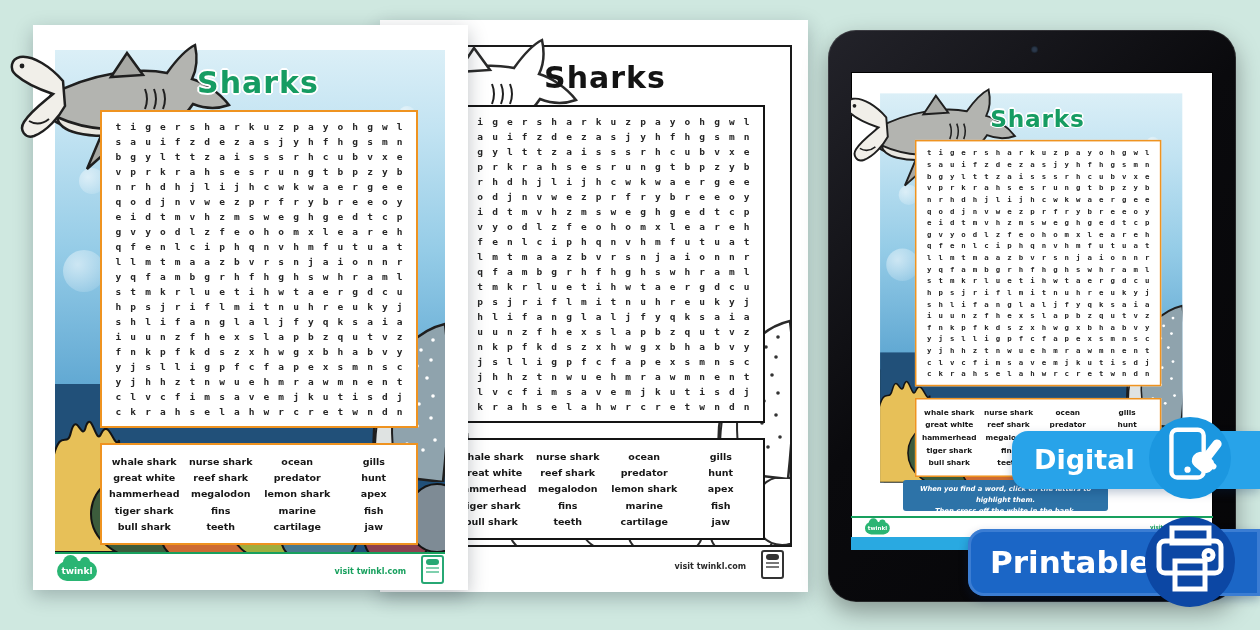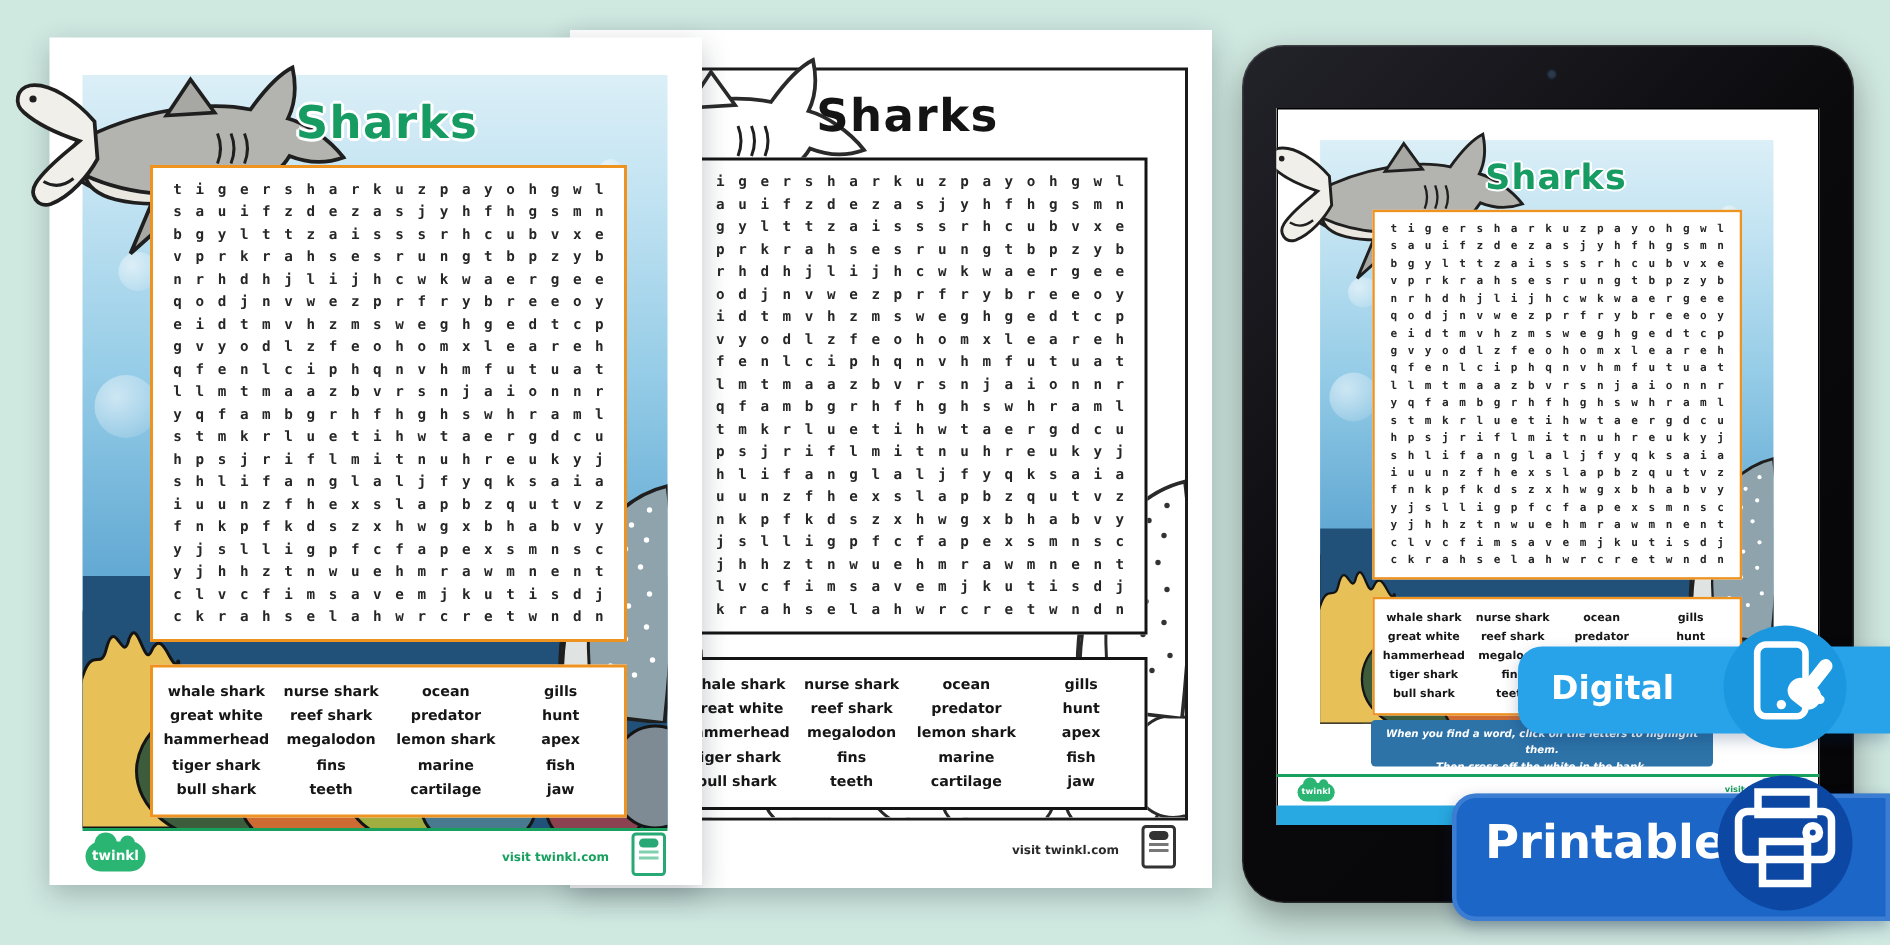--- a/index.html
+++ b/index.html
@@ -64,34 +64,34 @@
   
   #tablet{position:absolute;left:828px;top:30px;width:408px;height:572px;z-index:3;
     border-radius:28px;background:linear-gradient(135deg,#23232a 0%,#0a0a0d 45%,#050507 100%);
     box-shadow:0 10px 24px rgba(0,0,0,.35), inset 0 0 0 1px rgba(255,255,255,.12);}
   .camera{position:absolute;left:203px;top:16px;width:7px;height:7px;border-radius:50%;
     background:#2c3a4d;box-shadow:inset 0 0 2px #000;}
   .screen{position:absolute;left:23px;top:42px;width:362px;height:478px;background:#fff;overflow:hidden;
     box-shadow:inset 0 0 0 1px #000;}
   .tab-ws{position:absolute;left:12px;top:2px;width:435px;height:527px;
     transform:scale(.775);transform-origin:0 0;}
-  .tab-instr{position:absolute;left:63px;top:408px;width:228px;height:31px;background:#2d73a8;
+  .tab-instr{position:absolute;left:52px;top:408px;width:205px;height:31px;background:#2d73a8;
     border-radius:3px;color:#fff;text-align:center;box-sizing:border-box;padding-top:4px;
     font-style:italic;font-weight:700;font-size:6.8px;line-height:1.6;}
   .tab-line{position:absolute;left:0;top:444px;width:100%;height:2px;background:#18a05e;}
   .tab-logo{position:absolute;left:14px;top:450px;transform:scale(.62);transform-origin:0 0;}
   .tab-visit{position:absolute;right:14px;top:452px;font-weight:700;font-size:5.5px;color:#18a05e;}
   .tab-cyan{position:absolute;left:0;bottom:0;width:100%;height:13px;background:#29a9e1;}
 
   
   .pill{position:absolute;color:#fff;z-index:4;border-radius:16px 0 0 16px;
     box-shadow:0 4px 10px rgba(0,40,90,.25);}
   #pill-digital{left:1012px;top:431px;width:248px;height:58px;background:#28a3e9;}
-  #pill-digital .pill-label{font-weight:700;font-size:22px;line-height:58px;padding-left:22px;}
-  #pill-print{left:968px;top:529px;width:292px;height:85px;background:#1b66c6;
+  #pill-digital .pill-label{font-weight:700;font-size:27px;line-height:58px;padding-left:22px;}
+  #pill-print{left:968px;top:529px;width:292px;height:67px;background:#1b66c6;
     box-shadow:inset 0 0 0 3px rgba(120,170,235,.35),0 4px 10px rgba(0,30,80,.3);}
   #pill-print .pill-label{font-weight:700;font-size:31px;line-height:67px;padding-left:22px;}
   .badge-circle{position:absolute;border-radius:50%;z-index:5;display:flex;align-items:center;justify-content:center;}
   #circ-digital{left:1149px;top:417px;width:82px;height:82px;background:#1b97e0;}
   #circ-print{left:1145px;top:517px;width:90px;height:90px;background:#0c47a4;}
 </style>
 </head>
 <body>
 
 <div id="page-bw" class="sheet">

